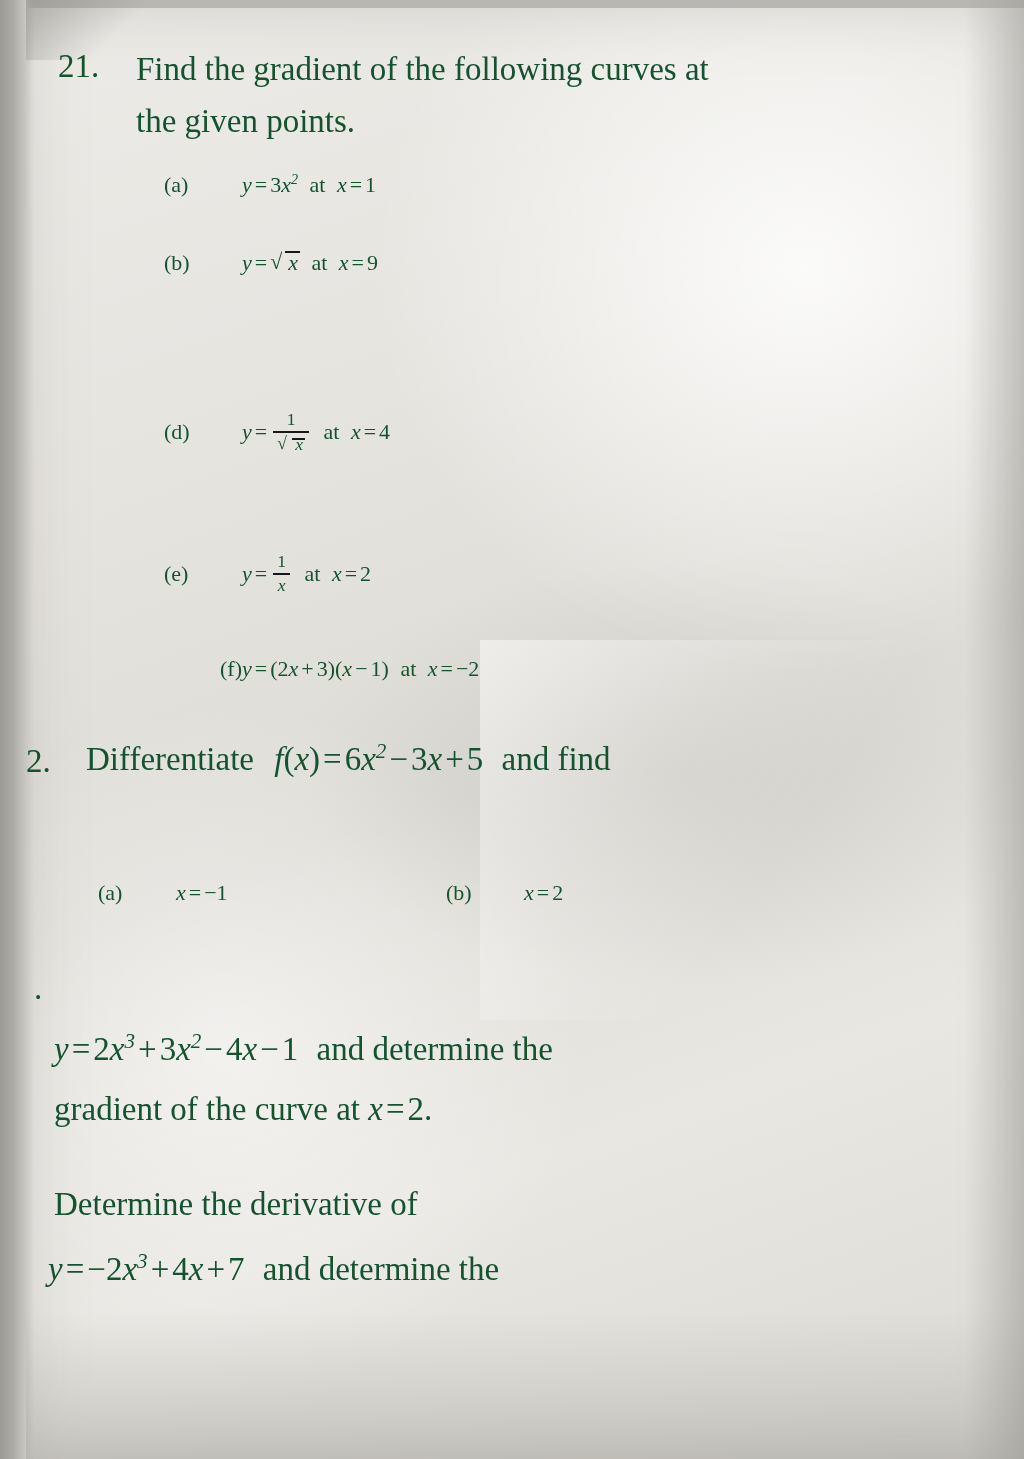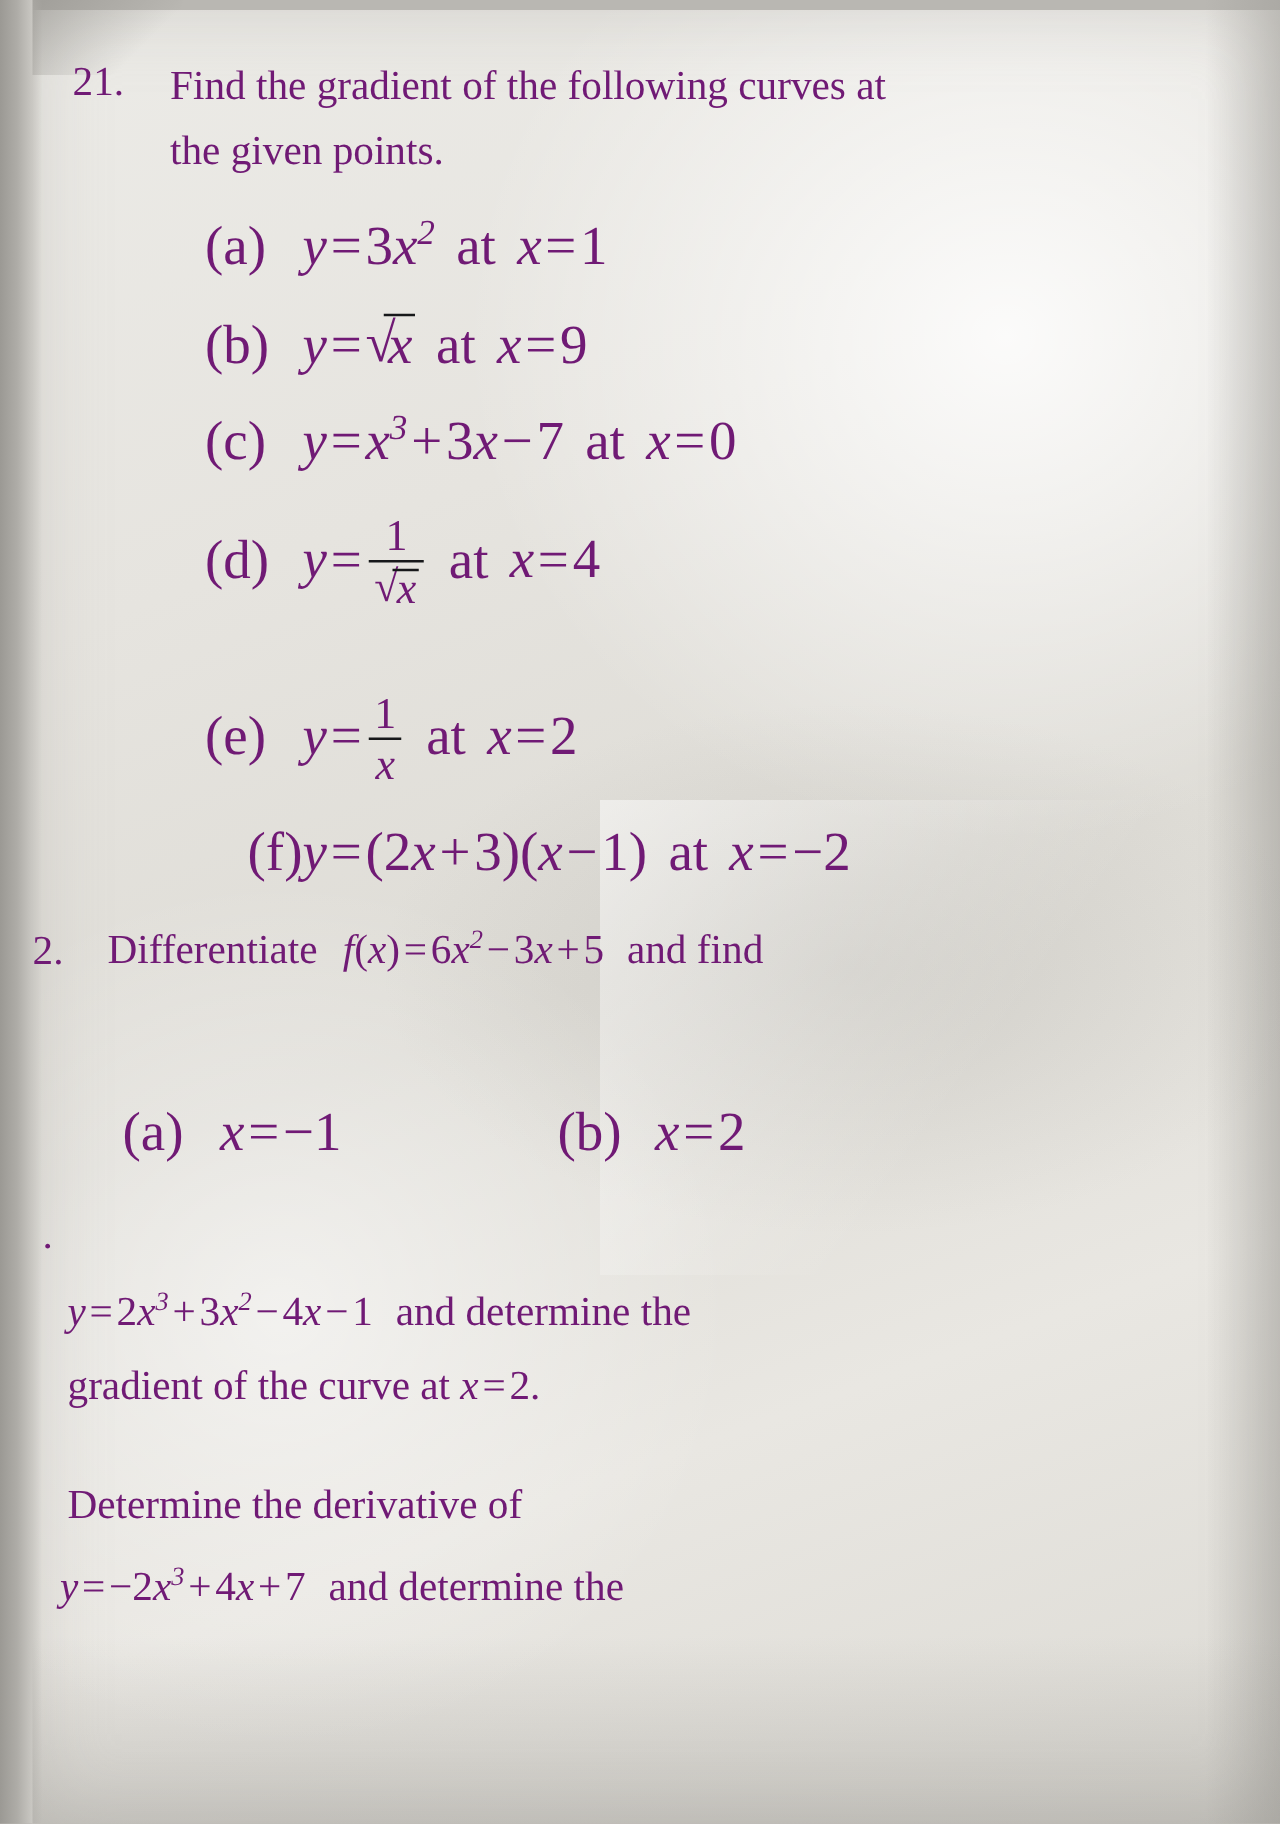--- a/index.html
+++ b/index.html
@@ -71,37 +71,37 @@
     background: linear-gradient(125deg, rgba(255,255,255,0.5) 0%, rgba(255,255,255,0) 55%);
   }
 
   
   .content {
     position: absolute;
     left: 26px;
     top: 8px;
     width: 998px;
     height: 1451px;
-    color: #701a75;
+    color: #14532d;
   }
 
   .blk {
     position: absolute;
     font-size: 33px;
     line-height: 1.30;
   }
 
   .num {
     position: absolute;
     font-size: 33px;
   }
 
   .indent-item {
     position: absolute;
-    font-size: 44px;
+    font-size: 22px;
   }
 
   .lbl {
     display: inline-block;
     width: 78px;
   }
 
   i, .it {
     font-style: italic;
   }
@@ -193,23 +193,20 @@
     <div class="blk" style="left:110px; top:40px; width:830px;">Find the gradient of the following curves at</div>
 
     <div class="indent-item" style="left:138px; top:163px;">
       <span class="lbl">(a)</span><span class="it">y</span><span class="eq">=</span>3<span class="it">x</span><span class="sup">2</span> <span style="padding:0 6px;">at</span> <span class="it">x</span><span class="eq">=</span>1
     </div>
 
     <div class="indent-item" style="left:138px; top:241px;">
       <span class="lbl">(b)</span><span class="it">y</span><span class="eq">=</span><span class="sqrt"><span class="rad">√</span><span class="bar"></span><span class="body it">x</span></span> <span style="padding:0 6px;">at</span> <span class="it">x</span><span class="eq">=</span>9
     </div>
 
-    <div class="indent-item" style="left:138px; top:319px;">
-      <span class="lbl">(c)</span><span class="it">y</span><span class="eq">=</span><span class="it">x</span><span class="sup">3</span><span class="eq">+</span>3<span class="it">x</span><span class="eq">−</span>7 <span style="padding:0 6px;">at</span> <span class="it">x</span><span class="eq">=</span>0
-    </div>
 
     <div class="indent-item" style="left:138px; top:405px;">
       <span class="lbl">(d)</span><span class="it">y</span><span class="eq">=</span><span class="frac"><span class="n">1</span><span class="bar"></span><span class="d"><span class="sqrt"><span class="rad">√</span><span class="bar"></span><span class="body it">x</span></span></span></span> <span style="padding:0 6px;">at</span> <span class="it">x</span><span class="eq">=</span>4
     </div>
 
     <div class="indent-item" style="left:138px; top:547px;">
       <span class="lbl">(e)</span><span class="it">y</span><span class="eq">=</span><span class="frac"><span class="n">1</span><span class="bar"></span><span class="d it">x</span></span> <span style="padding:0 6px;">at</span> <span class="it">x</span><span class="eq">=</span>2
     </div>
 
     <div class="indent-item" style="left:138px; top:648px;text-align:right;">

